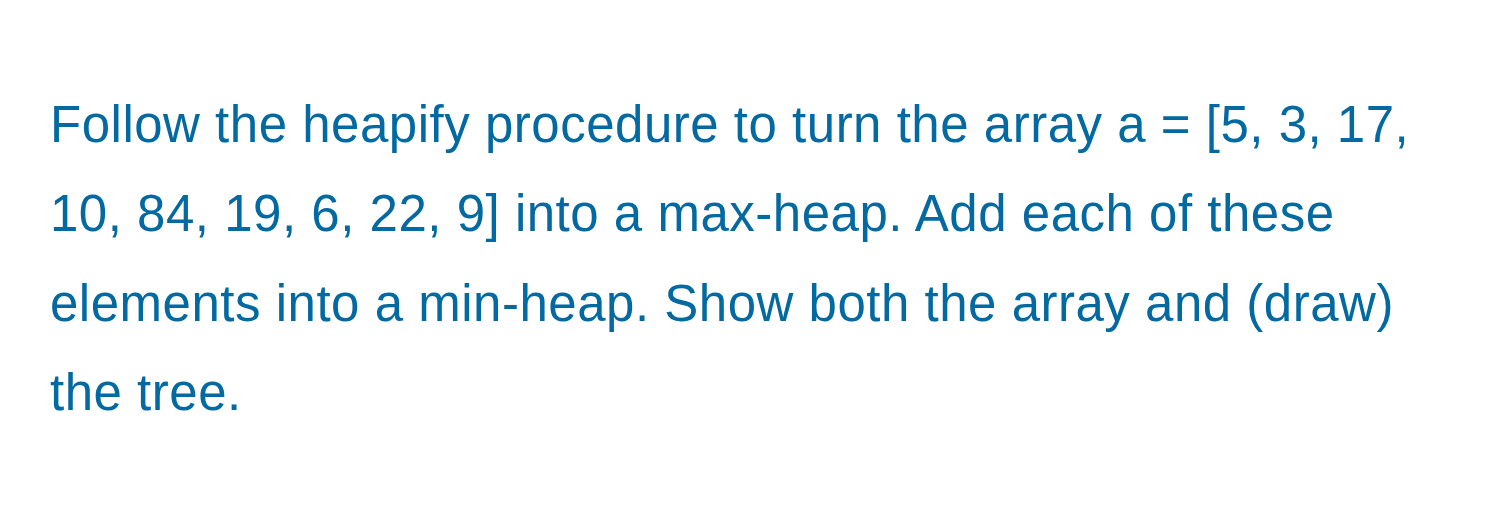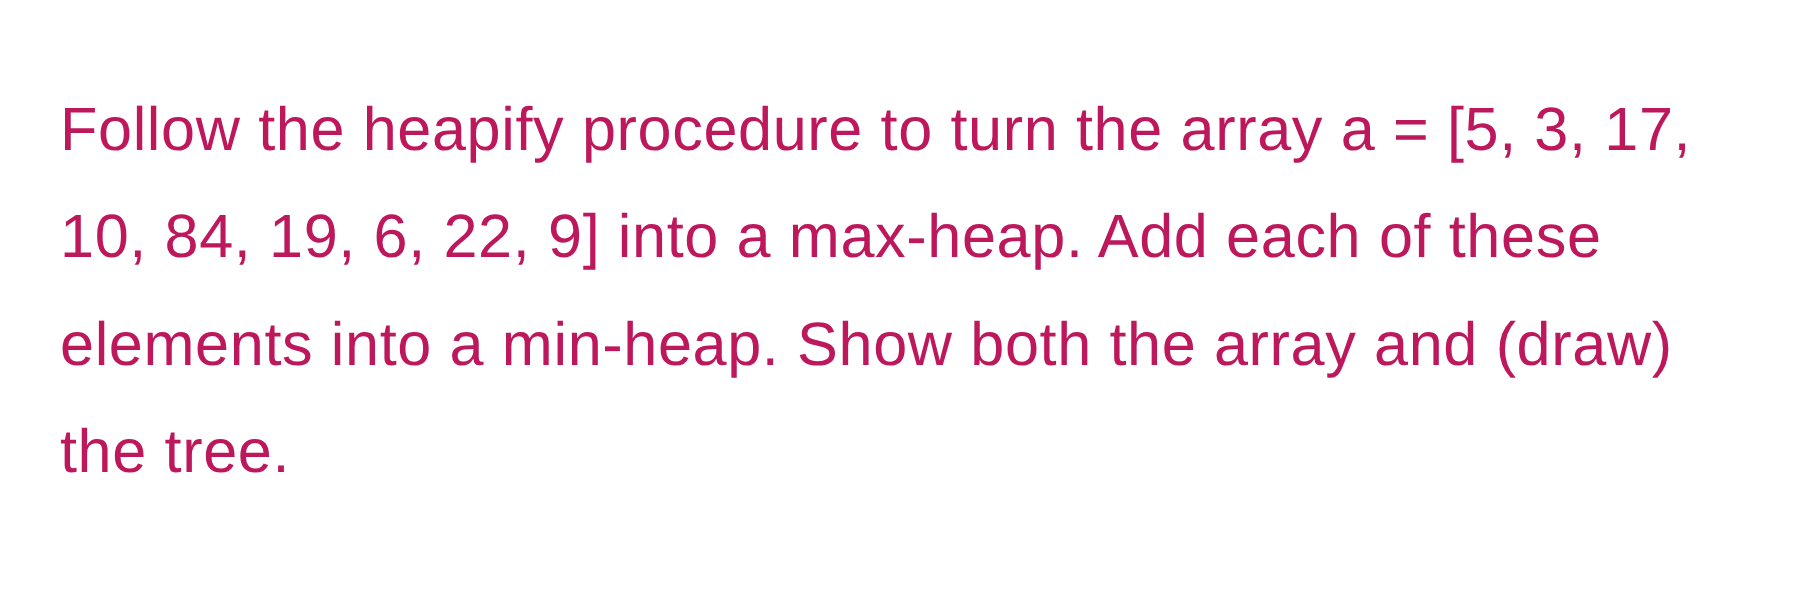--- a/index.html
+++ b/index.html
@@ -4,24 +4,24 @@
   <style>
     html, body {
       margin: 0;
       padding: 0;
       width: 1500px;
       height: 512px;
       background: #ffffff;
       font-family: -apple-system, BlinkMacSystemFont, "Segoe UI", Helvetica, Arial, sans-serif;
     }
     .content {
-      padding: 63px 50px 0 50px;
+      padding: 80px 50px 0 50px;
       font-size: 51px;
       line-height: 1.75;
-      color: #be185d;
+      color: #0369a1;
       font-weight: 400;
       letter-spacing: 0.01em;
     }
   </style>
 </head>
 <body>
 
 <div class="content">Follow the heapify procedure to turn the array a = [5, 3, 17, 10, 84, 19, 6, 22, 9] into a max-heap. Add each of these elements into a min-heap. Show both the array and (draw) the tree.</div>
 
 </body></html>

